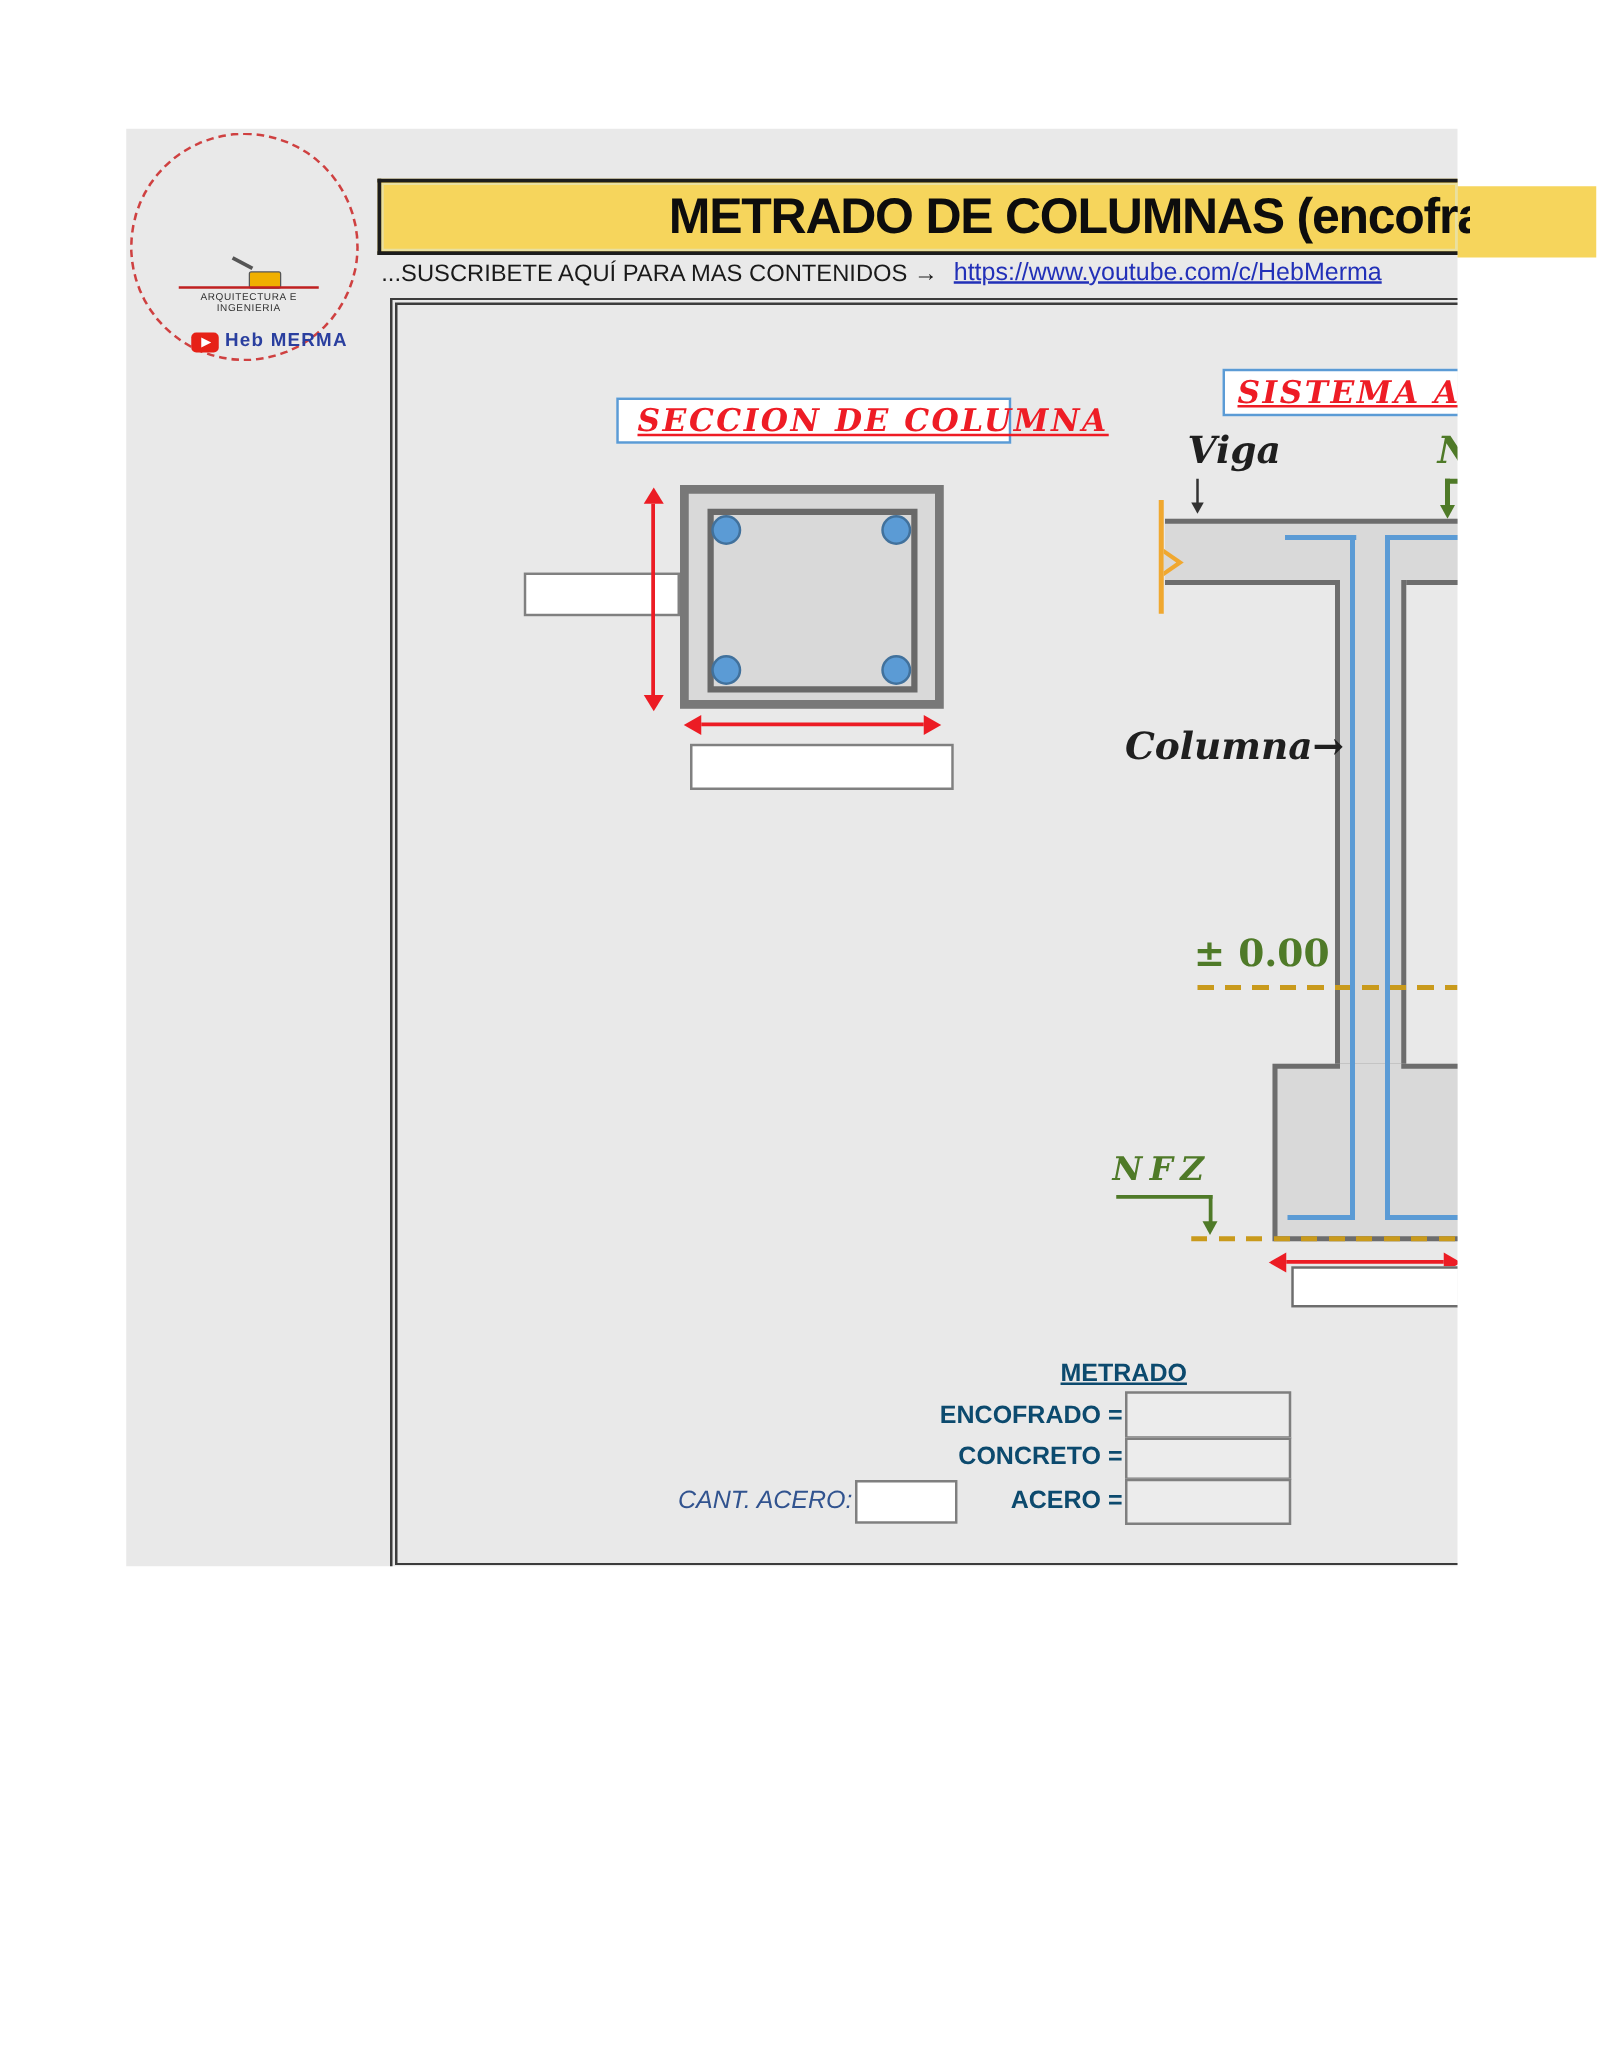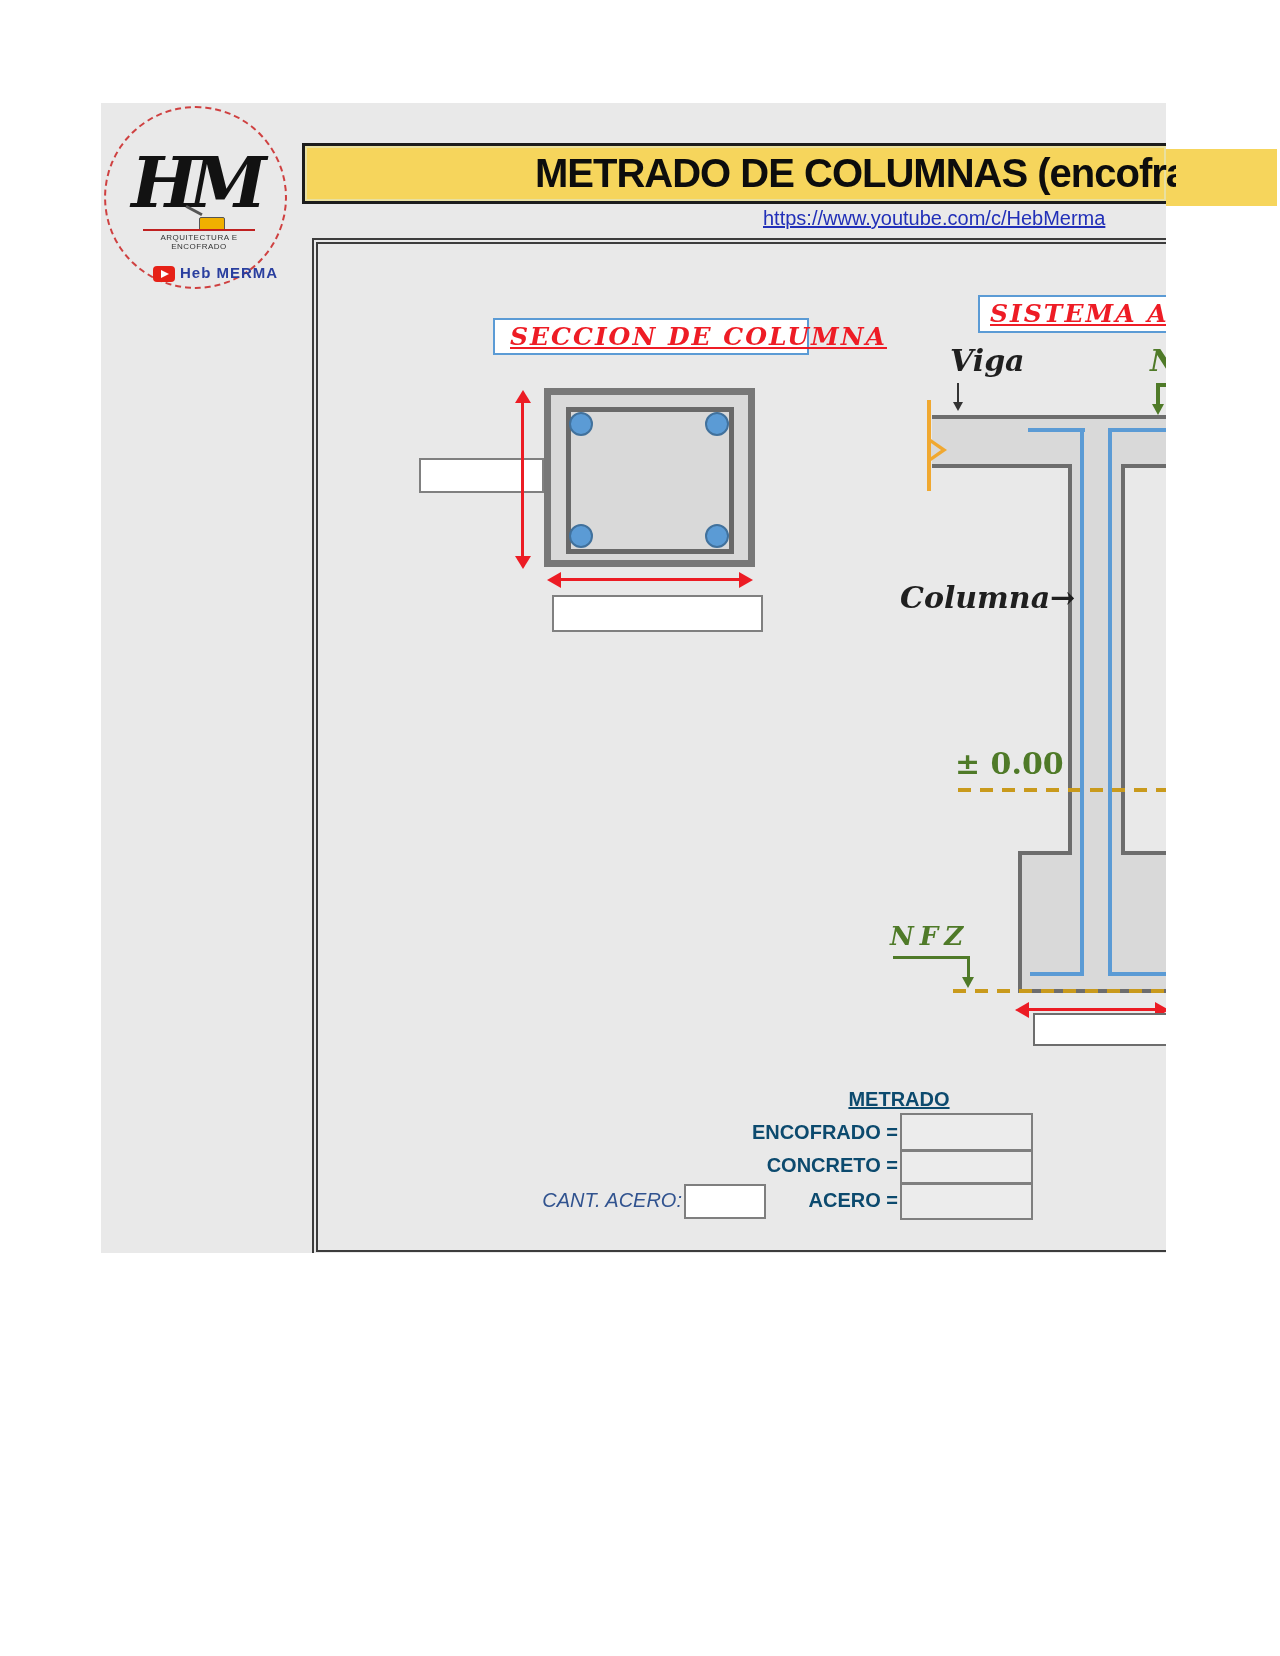--- a/index.html
+++ b/index.html
@@ -61,28 +61,28 @@
   .navy-label{font-size:20px;font-weight:bold;color:#0c4a6e;white-space:nowrap;}
   .metrado-cell{background:#ececec;border:2px solid #7f7f7f;}
 </style>
 </head>
 <body>
 
 <div id="sheet" class="abs">
 
   <div id="main-frame" class="abs"></div>
 
+  <div id="subscribe-text" class="abs">...SUSCRIBETE AQUÍ PARA MAS CONTENIDOS →</div>
   <a id="youtube-link" class="abs">https://www.youtube.com/c/HebMerma</a>
 
   <div id="logo-circle" class="abs"></div>
-  <div id="logo-initials" class="abs">HM</div>
   <div id="logo-excavator-arm" class="abs"></div>
   <div id="logo-excavator-body" class="abs"></div>
   <div id="logo-redline" class="abs"></div>
-  <div id="logo-tagline" class="abs">ARQUITECTURA E ENCOFRADO</div>
+  <div id="logo-tagline" class="abs">ARQUITECTURA E INGENIERIA</div>
   <div id="logo-play" class="abs"></div>
   <div id="logo-channel" class="abs">Heb MERMA</div>
 
   <div class="abs red-title-box" style="left:392px;top:215px;width:316px;height:37px;text-align:center;padding-left:15px;">
     <span class="red-title" style="line-height:33px;">SECCION DE COLUMNA</span>
   </div>
 
   <div class="abs wbox" style="left:318px;top:355px;width:125px;height:35px;"></div>
 
   <div id="col-outer" class="abs"></div>

